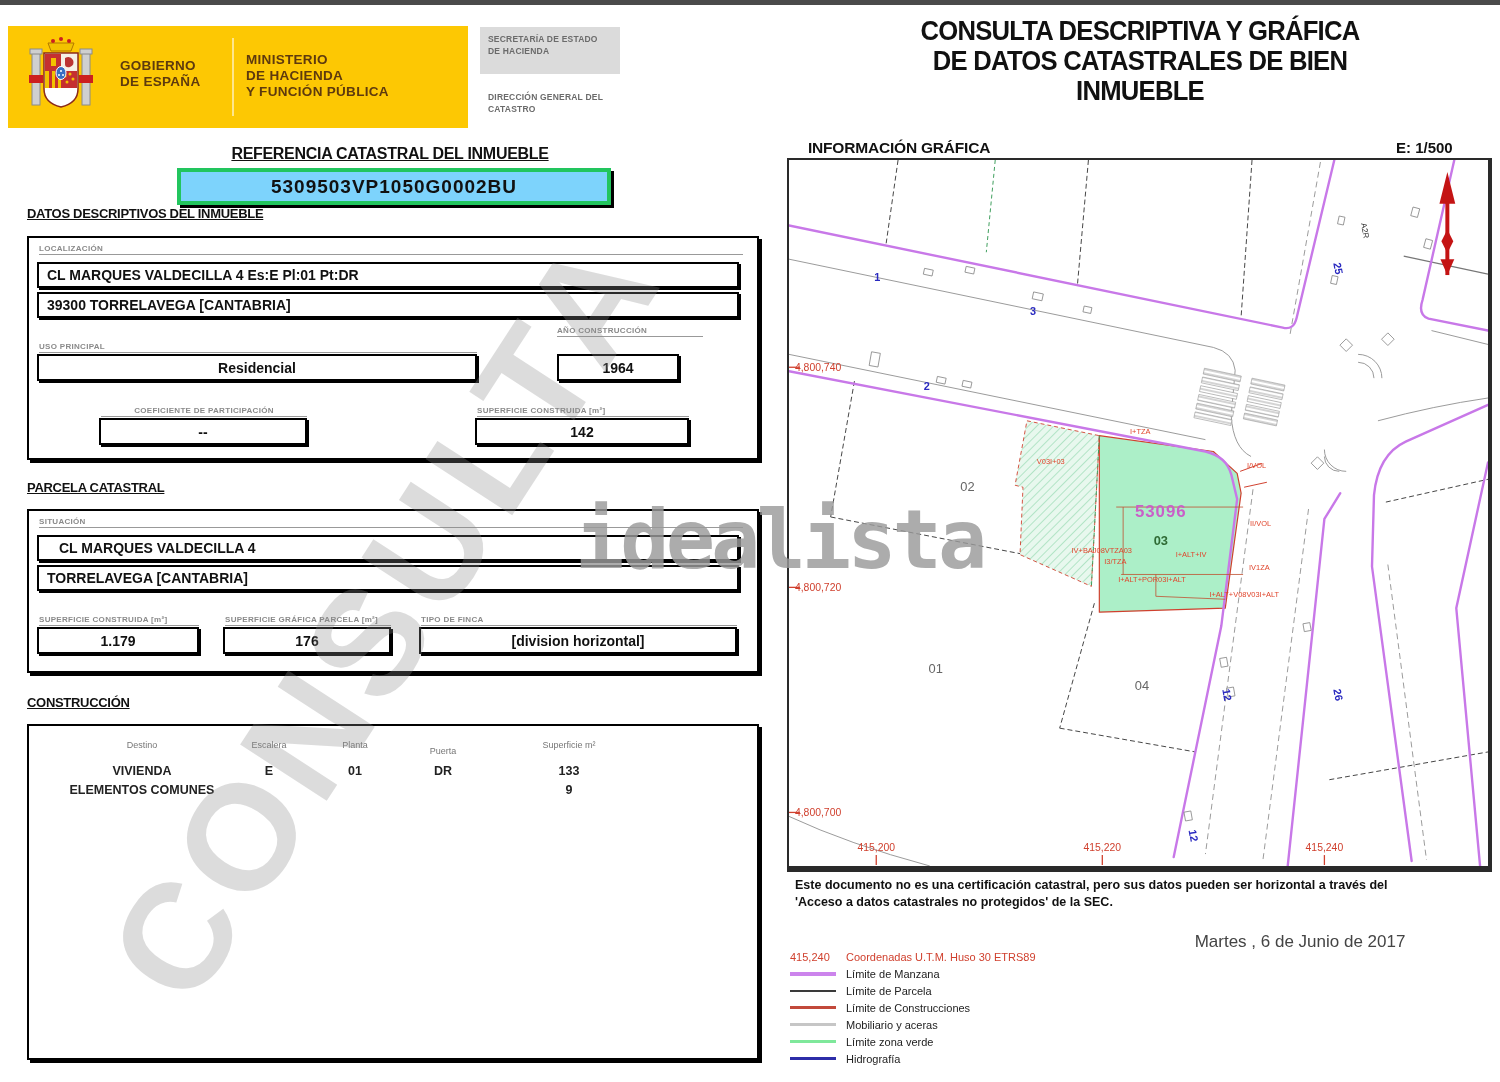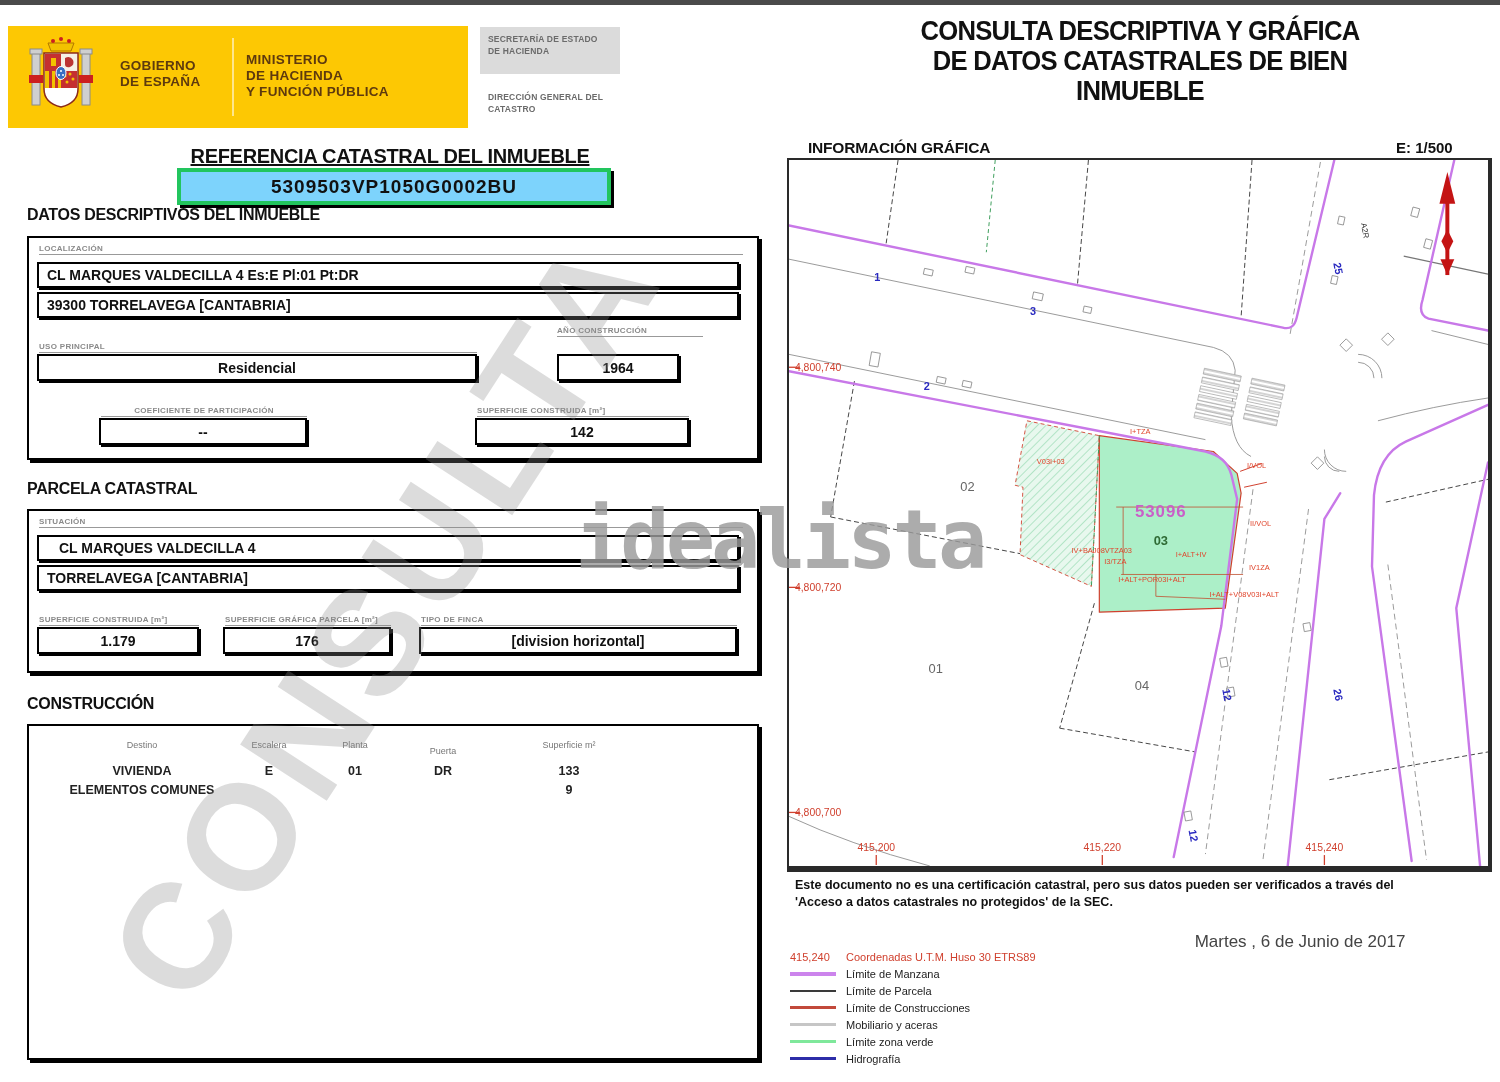--- a/index.html
+++ b/index.html
@@ -17,26 +17,26 @@
      color:#6b6b6b;font-size:8.5px;font-weight:bold;line-height:1.4;padding:7px 8px;box-sizing:border-box;letter-spacing:0.2px;}
   .direccion-box{position:absolute;left:480px;top:88px;width:140px;height:42px;background:#fff;
      color:#6b6b6b;font-size:8.5px;font-weight:bold;line-height:1.4;padding:4px 8px;box-sizing:border-box;letter-spacing:0.2px;}
 
   
   .doc-title{position:absolute;left:870px;top:16px;width:540px;text-align:center;
      font-size:27px;font-weight:bold;line-height:1.12;letter-spacing:-0.8px;transform:scaleX(0.95);transform-origin:center top;}
 
   
   .ref-label{position:absolute;left:140px;top:145px;width:500px;text-align:center;
-     font-size:20px;font-weight:bold;text-decoration:underline;letter-spacing:-0.3px;}
+     font-size:16px;font-weight:bold;text-decoration:underline;letter-spacing:-0.3px;}
   .ref-box{position:absolute;left:177px;top:168px;width:426px;height:29px;border:4px solid #22c55e;
      box-shadow:3px 3px 0 #000;background:#7dd3fc;display:flex;align-items:center;justify-content:center;
      font-size:19px;font-weight:bold;letter-spacing:1px;}
 
-  .sec-title{position:absolute;left:27px;font-size:16px;font-weight:bold;letter-spacing:-0.3px;}
+  .sec-title{position:absolute;left:27px;font-size:13px;font-weight:bold;text-decoration:underline;letter-spacing:-0.3px;}
   .big-box{position:absolute;left:27px;width:728px;border:2px solid #000;box-shadow:3px 3px 0 #000;background:#fff;}
   .flabel{position:absolute;font-size:8px;color:#8a8a8a;font-weight:bold;border-bottom:1px solid #999;padding-bottom:1px;letter-spacing:0.3px;}
   .fbox{position:absolute;border:2px solid #000;box-shadow:2px 2px 0 #000;background:#fff;
      font-weight:bold;font-size:14px;display:flex;align-items:center;box-sizing:border-box;}
   .fbox.pad{padding-left:8px;}
   .fbox.ctr{justify-content:center;}
 
   
   .tbl-hdr{position:absolute;font-size:9px;color:#777;text-align:center;}
   .tbl-val{position:absolute;font-size:12.5px;font-weight:bold;text-align:center;color:#222;}
@@ -337,21 +337,21 @@
         <text x="318" y="407">I3/TZA</text>
         <text x="390" y="400">I+ALT+IV</text>
         <text x="464" y="413">IV1ZA</text>
         <text x="332" y="426">I+ALT+POR03I+ALT</text>
         <text x="424" y="441">I+ALT+V08V03I+ALT</text>
       </g>
     </svg>
   </div>
 
   <div class="disclaimer">
-    <div>Este documento no es una certificación catastral, pero sus datos pueden ser verificados a través del</div>
+    <div>Este documento no es una certificación catastral, pero sus datos pueden ser horizontal a través del</div>
     <div>'Acceso a datos catastrales no protegidos' de la SEC.</div>
   </div>
   <div class="doc-date">Martes , 6 de Junio de 2017</div>
 
   <div class="legend">
     <div class="legend-row coordline">
       <span class="legend-sw">415,240</span>
       <span>Coordenadas U.T.M. Huso 30 ETRS89</span>
     </div>
     <div class="legend-row">

